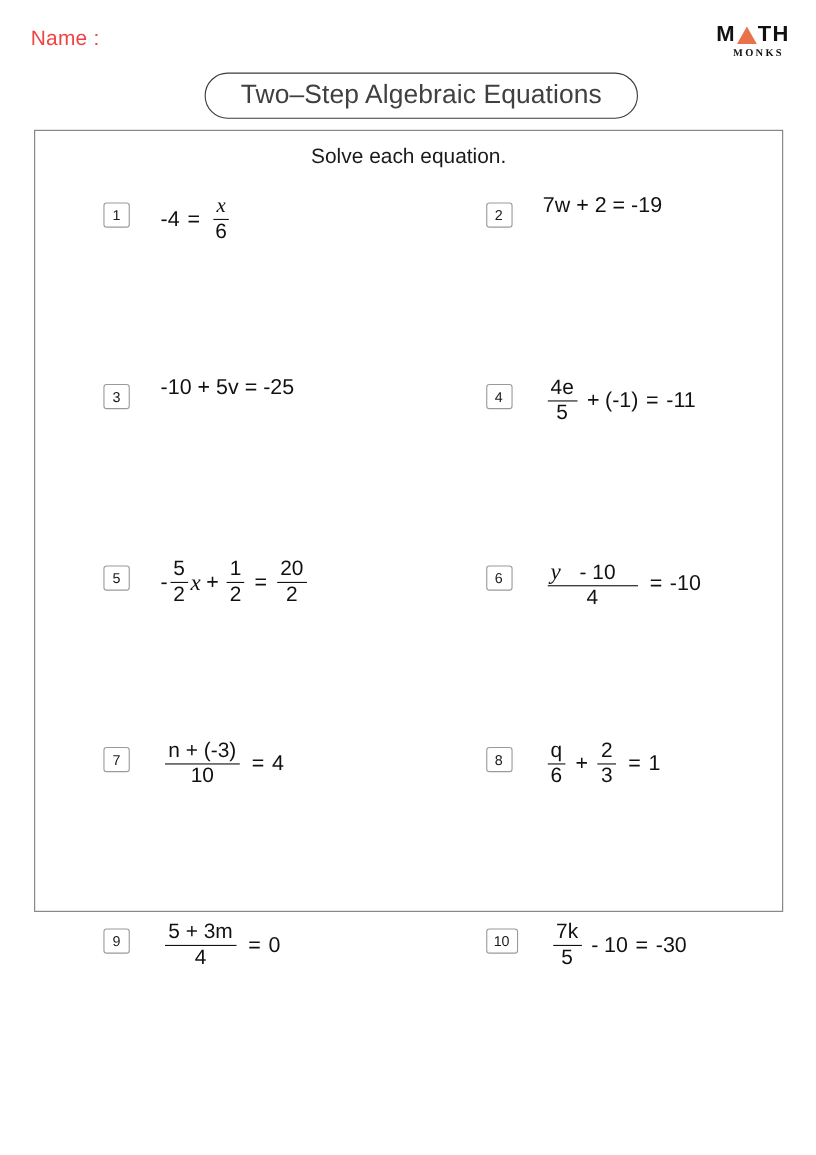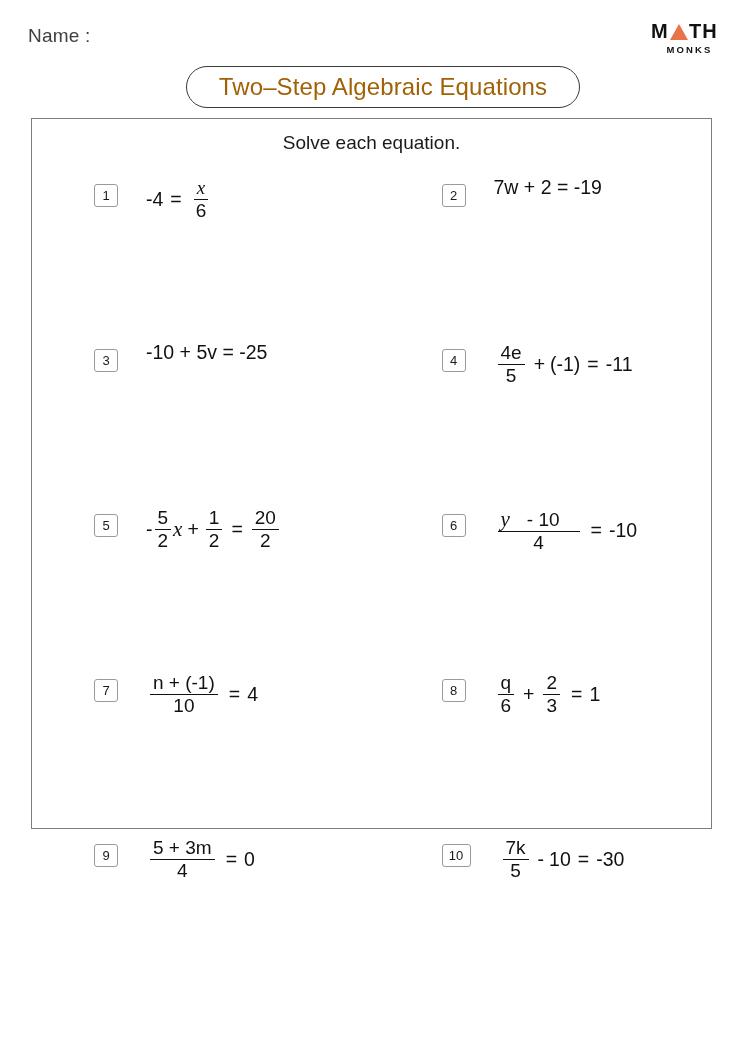--- a/index.html
+++ b/index.html
@@ -22,21 +22,21 @@
     top: 0; left: 0;
     width: 742px;
     height: 62px;
   }
   .name-label {
     position: absolute;
     left: 28px;
     top: 25px;
     font-size: 19px;
     letter-spacing: 0.2px;
-    color: #404040;
+    color: #ef4444;
     white-space: nowrap;
   }
   .logo {
     position: absolute;
     right: 24px;
     top: 20px;
     text-align: center;
     line-height: 1;
     user-select: none;
   }
@@ -61,39 +61,40 @@
     position: relative;
     top: 1px;
   }
   .logo-sub {
     font-size: 9.5px;
     font-weight: bold;
     letter-spacing: 2.1px;
     color: #111111;
     margin-top: 4px;
     margin-left: 10px;
+    font-family: Liberation Serif, serif;
   }
 
   
   .title-pill {
     position: absolute;
     left: 186px;
     top: 66px;
     width: 394px;
     height: 42px;
     border: 1.3px solid #3b3b3b;
     border-radius: 21px;
     display: flex;
     align-items: center;
     justify-content: center;
     box-sizing: border-box;
   }
   .title-pill-text {
     font-size: 24px;
-    color: #a16207;
+    color: #404040;
     letter-spacing: 0.1px;
     white-space: nowrap;
   }
 
   
   .content-box {
     position: absolute;
     left: 31px;
     top: 118px;
     width: 681px;
@@ -294,21 +295,21 @@
       </div>
 
     </div>
 
     <div class="row">
 
       <div class="cell left">
         <div class="num-box">7</div>
         <div class="eq">
           <span class="frac">
-            <span class="top">n + (-1)</span>
+            <span class="top">n + (-3)</span>
             <span class="bot">10</span>
           </span>
           <span class="eqsign">=</span>
           <span>4</span>
         </div>
       </div>
 
       <div class="cell right">
         <div class="num-box">8</div>
         <div class="eq">

